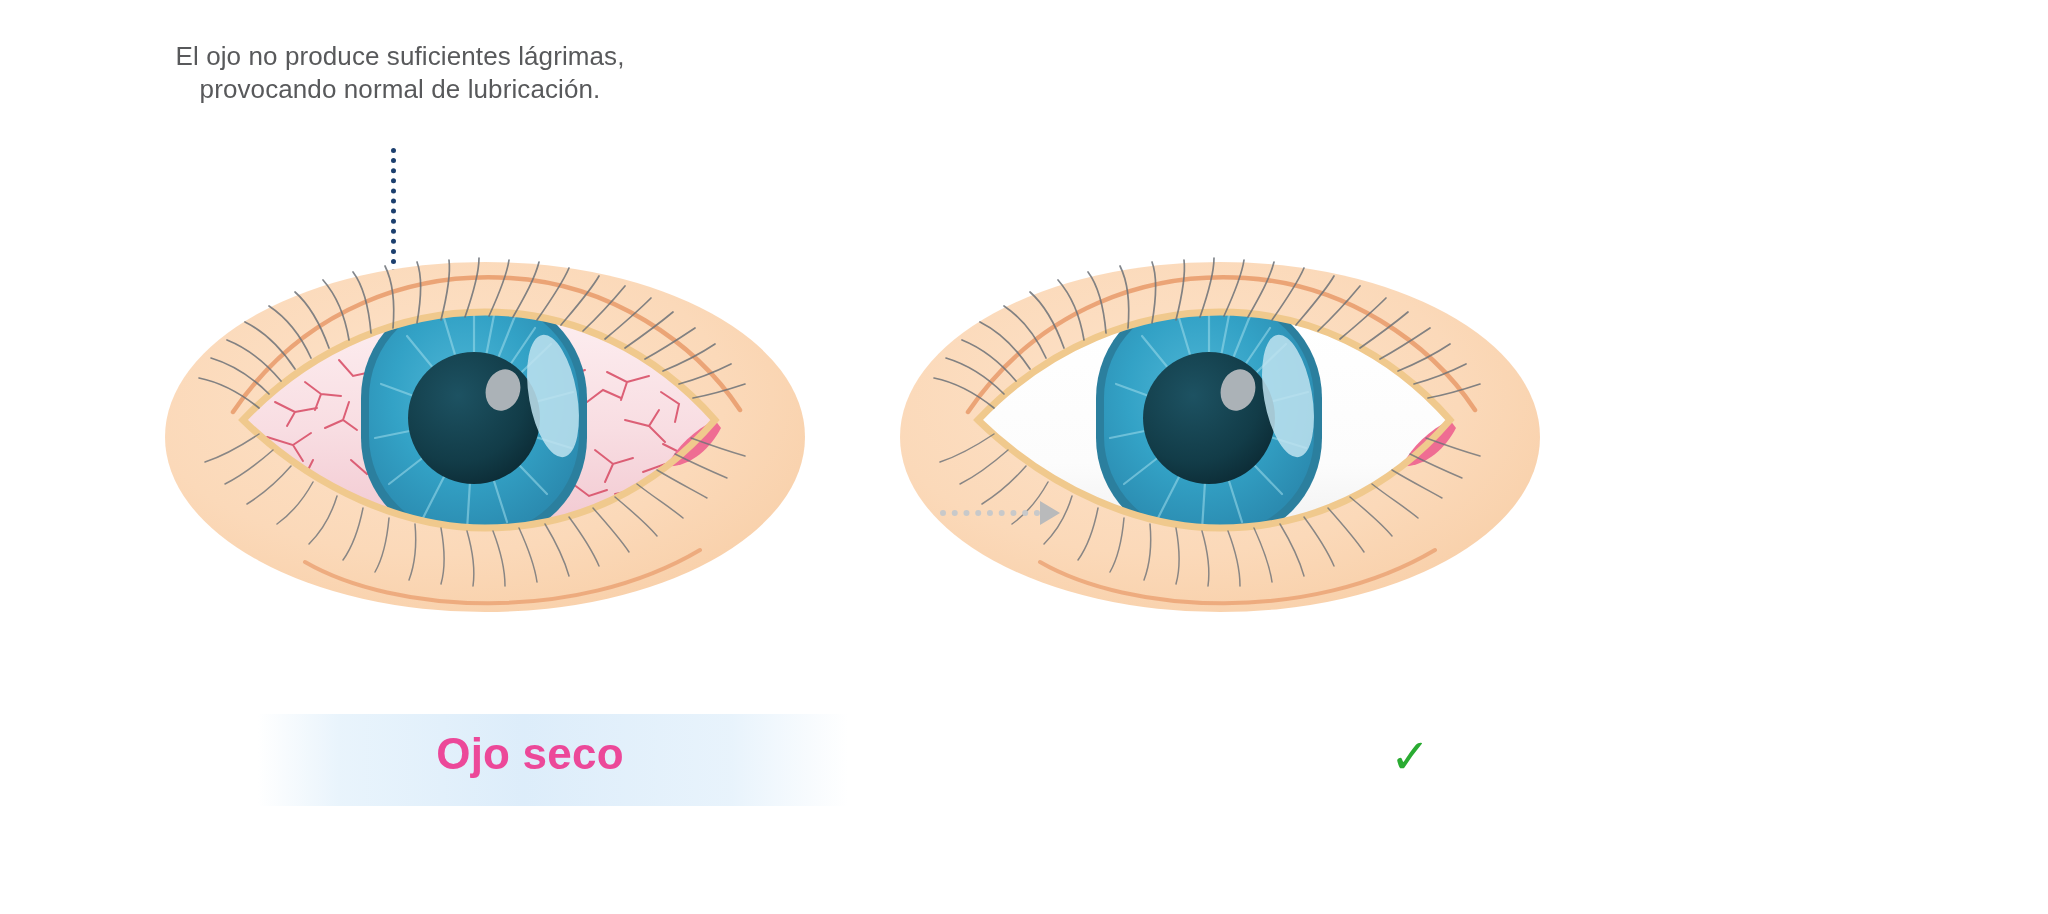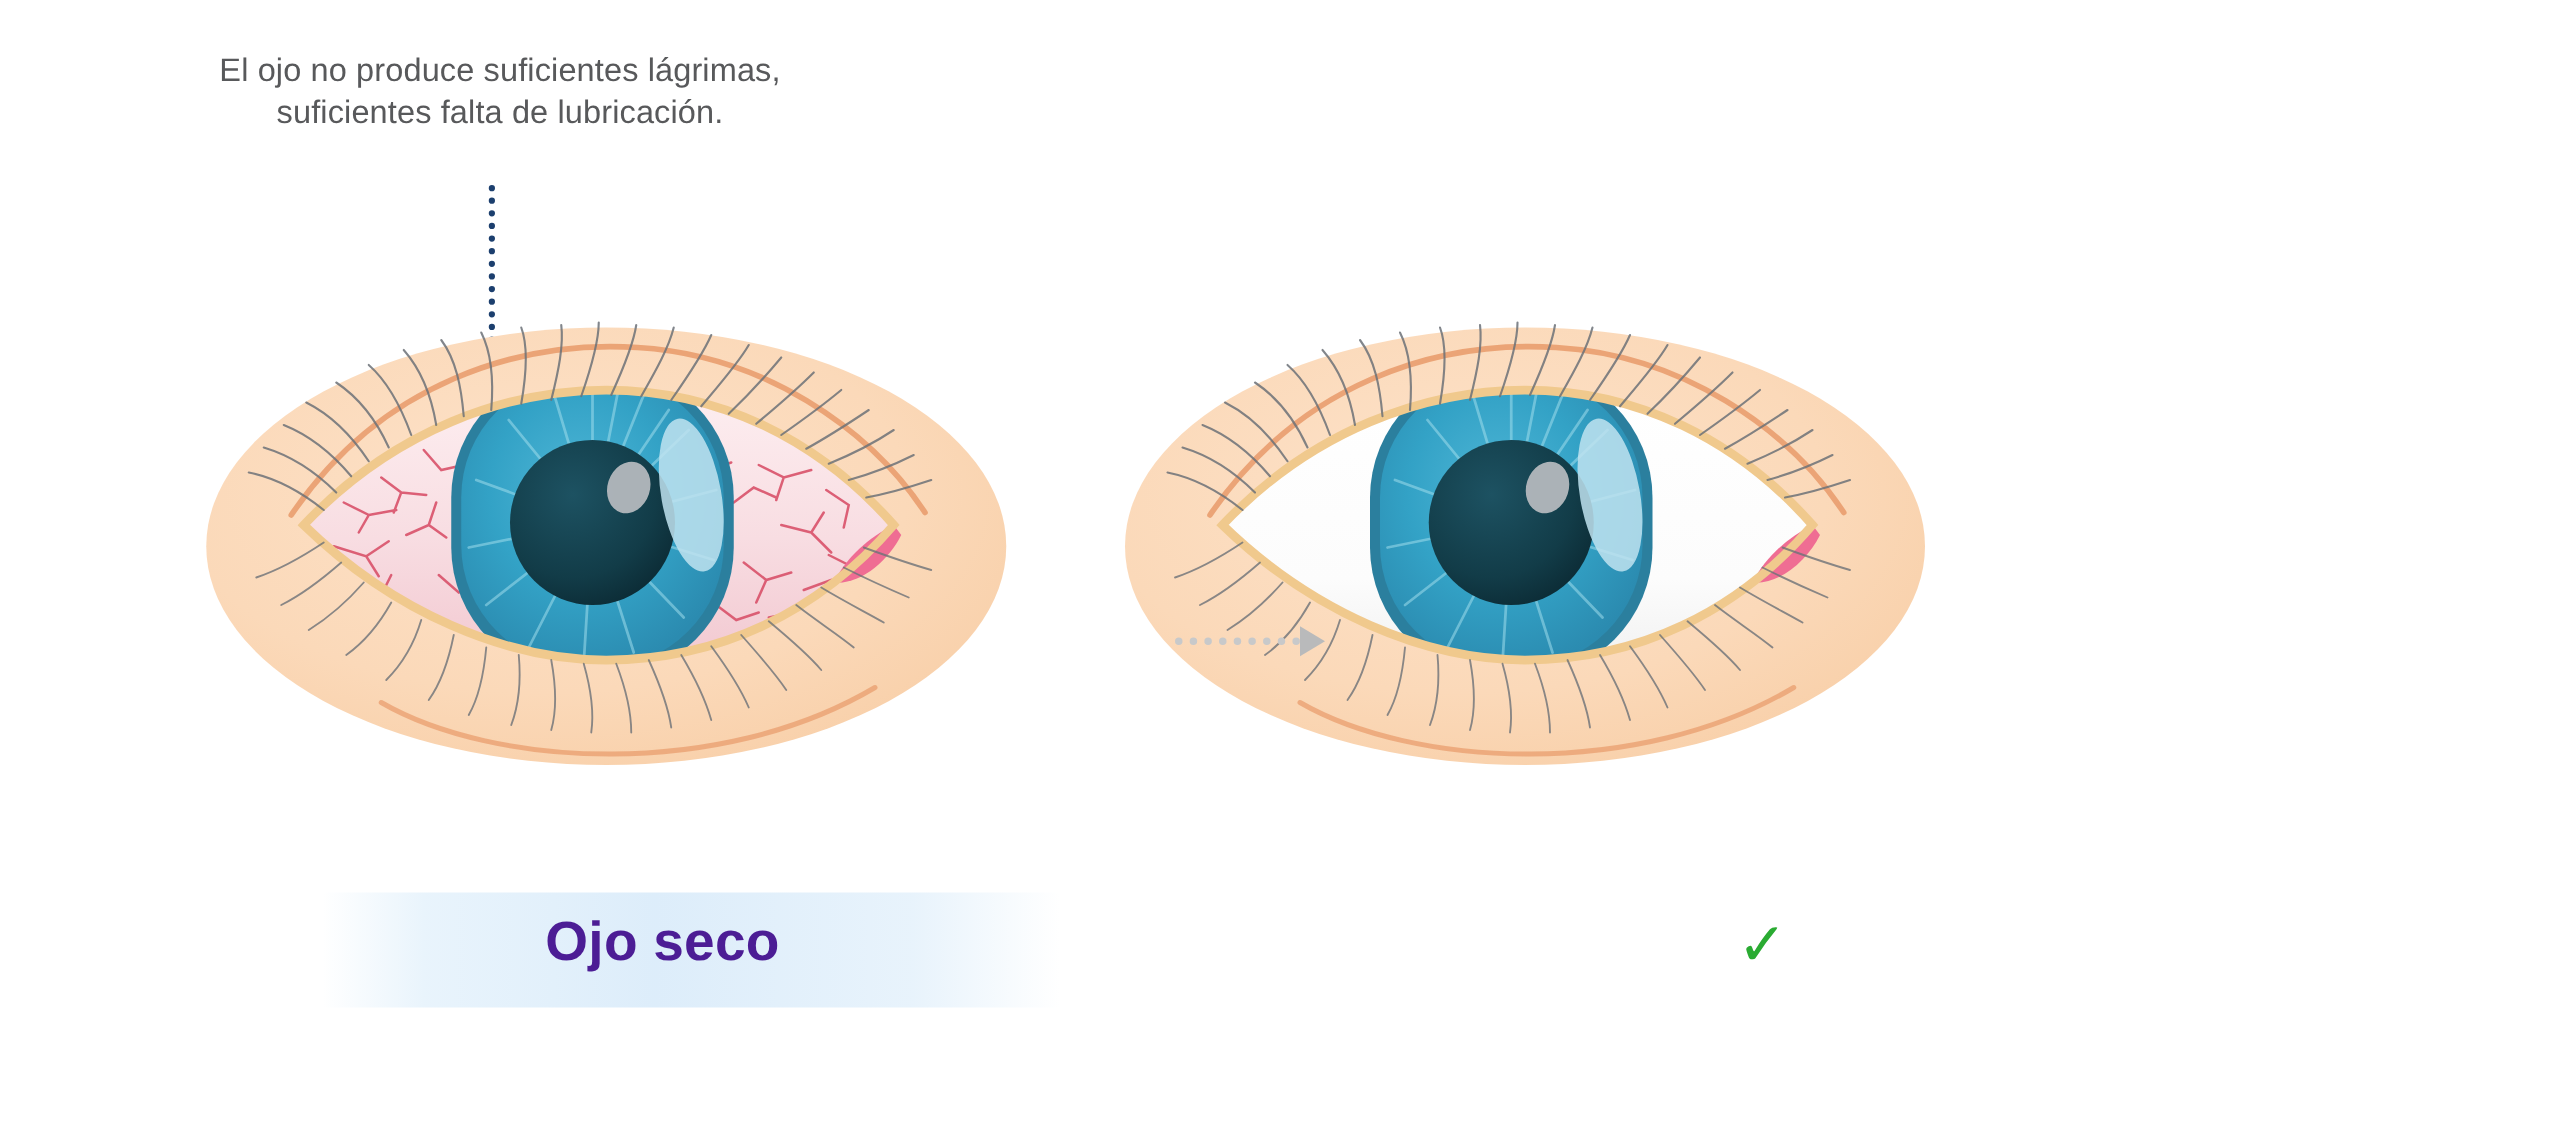--- a/index.html
+++ b/index.html
@@ -68,40 +68,40 @@
        rgba(240,248,254,0) 100%);
   }
   .label{
     position:absolute;
     display:flex; align-items:center; gap:16px;
     white-space:nowrap;
   }
   .label.dry{
     left:0; top:714px; width:1060px; height:80px;
     justify-content:center;
-    color:#4c1d95; font-weight:bold; font-size:44px;
+    color:#ec4899; font-weight:bold; font-size:44px;
     letter-spacing:.2px;
   }
   .label.normal{
     left:1060px; top:714px; width:700px; height:92px;
     justify-content:center;
     color:#58595b; font-weight:normal; font-size:44px;
   }
   .check{
     color:#2aab32; font-size:48px; font-weight:bold; line-height:1;
     transform:translateY(-3px);
   }
 </style>
 </head>
 <body>
 
 <div id="stage">
 
   <div class="caption">El ojo no produce suficientes lágrimas,
-suficientes falta de lubricación.</div>
+provocando normal de lubricación.</div>
 
   <div class="leader">
     <div class="dots"></div>
     <div class="tip"></div>
   </div>
 
   <div class="figure dry">
     <svg viewBox="0 0 700 430" preserveAspectRatio="xMidYMid meet">
       <defs>
         <radialGradient id="skinG" cx="42%" cy="38%" r="70%">

